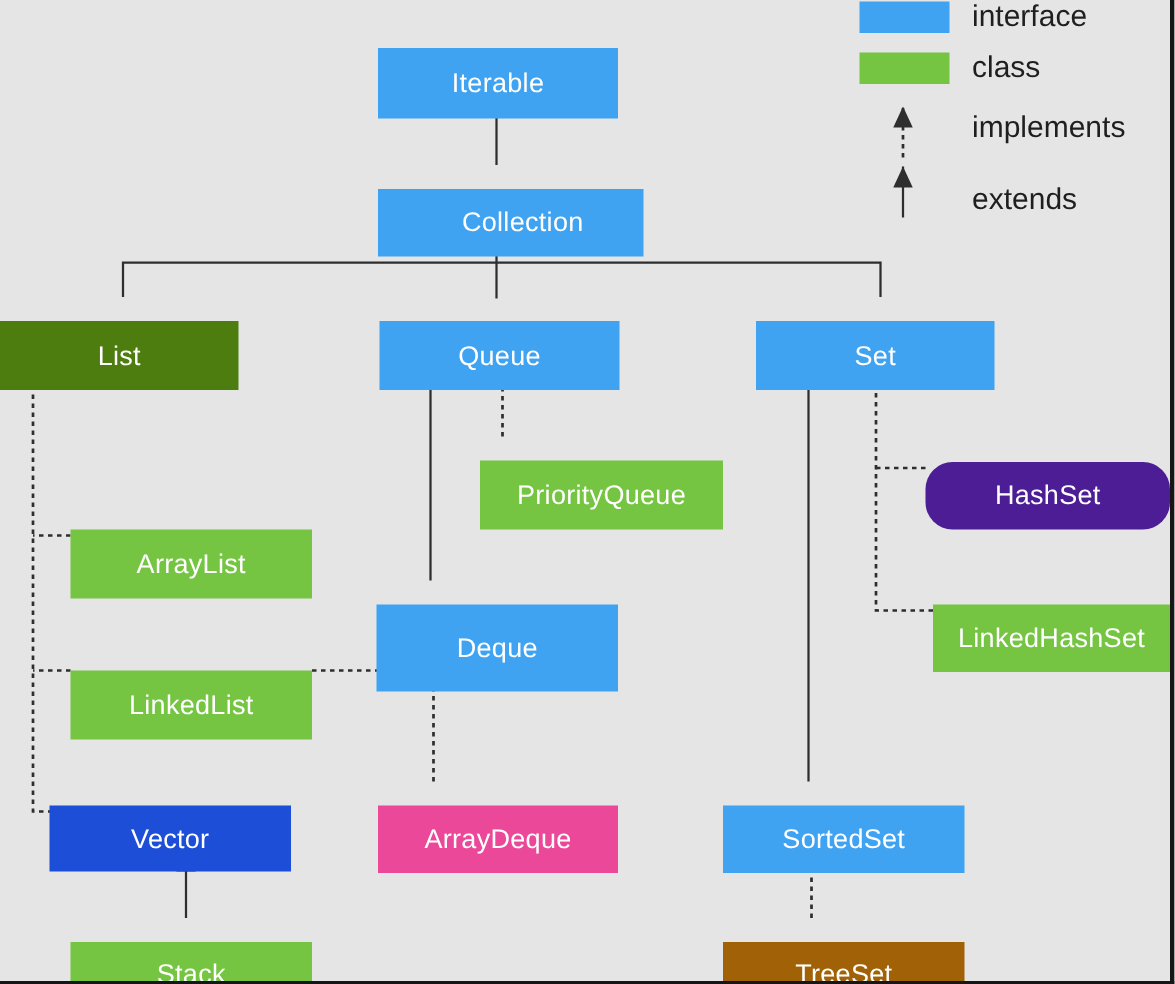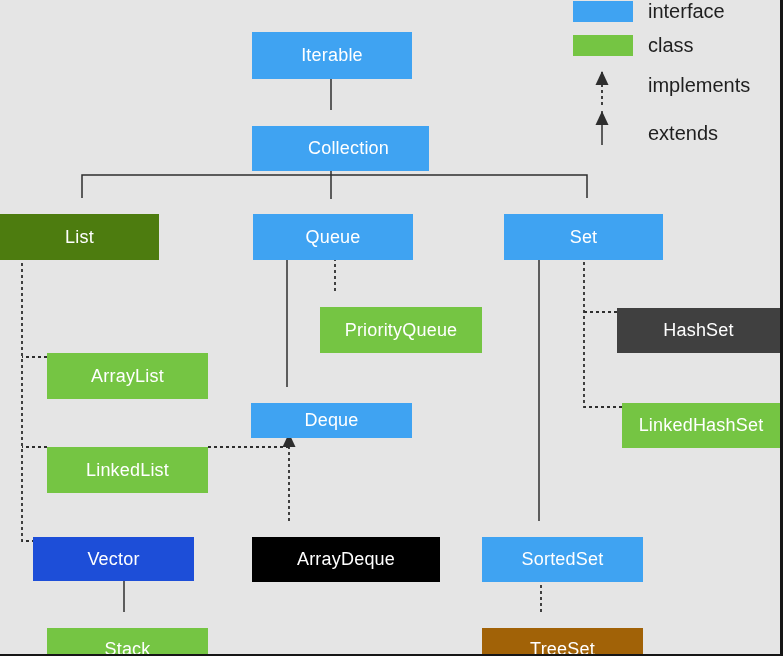--- a/index.html
+++ b/index.html
@@ -72,29 +72,29 @@
       <polyline points="602,145 602,111" fill="none" stroke="#2e2e2e" stroke-width="1.5"></polyline>
       <path d="M 602 111 L 595.5 125 L 608.5 125 Z" fill="#2e2e2e"></path>
     </svg>
 
   <div id="nodes-layer">
       <div class="node" style="left: 252px; top: 16px; width: 160px; height: 47px; background: rgb(63, 163, 242); color: rgb(255, 255, 255);">Iterable</div>
       <div class="node" style="left: 252px; top: 110px; width: 161px; height: 45px; background: rgb(63, 163, 242); color: rgb(255, 255, 255); padding-left: 16px;">Collection</div>
       <div class="node" style="left: 0px; top: 198px; width: 159px; height: 46px; background: #4d7c0f; color: rgb(255, 255, 255);">List</div>
       <div class="node" style="left: 253px; top: 198px; width: 160px; height: 46px; background: rgb(63, 163, 242); color: rgb(255, 255, 255);">Queue</div>
       <div class="node" style="left: 504px; top: 198px; width: 159px; height: 46px; background: rgb(63, 163, 242); color: rgb(255, 255, 255);">Set</div>
-      <div class="node" style="left: 251px; top: 387px; width: 161px; height: 35px; background: rgb(63, 163, 242); color: rgb(255, 255, 255);">Deque</div>
+      <div class="node" style="left: 251px; top: 387px; width: 161px; height: 58px; background: rgb(63, 163, 242); color: rgb(255, 255, 255);">Deque</div>
       <div class="node" style="left: 482px; top: 521px; width: 161px; height: 45px; background: rgb(63, 163, 242); color: rgb(255, 255, 255);">SortedSet</div>
       <div class="node" style="left: 320px; top: 291px; width: 162px; height: 46px; background: rgb(117, 197, 67); color: rgb(255, 255, 255);">PriorityQueue</div>
       <div class="node" style="left: 47px; top: 337px; width: 161px; height: 46px; background: rgb(117, 197, 67); color: rgb(255, 255, 255);">ArrayList</div>
       <div class="node" style="left: 47px; top: 431px; width: 161px; height: 46px; background: rgb(117, 197, 67); color: rgb(255, 255, 255);">LinkedList</div>
       <div class="node" style="left: 33px; top: 521px; width: 161px; height: 44px; background: #1d4ed8; color: rgb(255, 255, 255);">Vector</div>
       <div class="node" style="left: 47px; top: 612px; width: 161px; height: 42px; background: rgb(117, 197, 67); color: rgb(255, 255, 255);">Stack</div>
-      <div class="node" style="left: 252px; top: 521px; width: 188px; height: 45px; background: #000000; color: rgb(255, 255, 255);">ArrayDeque</div>
-      <div class="node" style="left: 617px; top: 292px; width: 163px; height: 45px; background: #404040; color: rgb(255, 255, 255);">HashSet</div>
+      <div class="node" style="left: 252px; top: 521px; width: 160px; height: 45px; background: #ec4899; color: rgb(255, 255, 255);">ArrayDeque</div>
+      <div class="node" style="left: 617px; top: 292px; width: 163px; height: 45px; background: #4c1d95; color: rgb(255, 255, 255); border-radius: 18px;">HashSet</div>
       <div class="node" style="left: 622px; top: 387px; width: 158px; height: 45px; background: rgb(117, 197, 67); color: rgb(255, 255, 255);">LinkedHashSet</div>
       <div class="node" style="left: 482px; top: 612px; width: 161px; height: 42px; background: #a16207; color: rgb(255, 255, 255);">TreeSet</div>
     </div>
 
   <div class="legend-swatch" id="legend-interface-swatch" style="top: 1px; background: rgb(63, 163, 242);"></div>
   <div class="legend-label" style="top: 0px; color: rgb(31, 31, 31);">interface</div>
 
   <div class="legend-swatch" id="legend-class-swatch" style="top: 35px; background: rgb(117, 197, 67);"></div>
   <div class="legend-label" style="top: 34px; color: rgb(31, 31, 31);">class</div>
 

